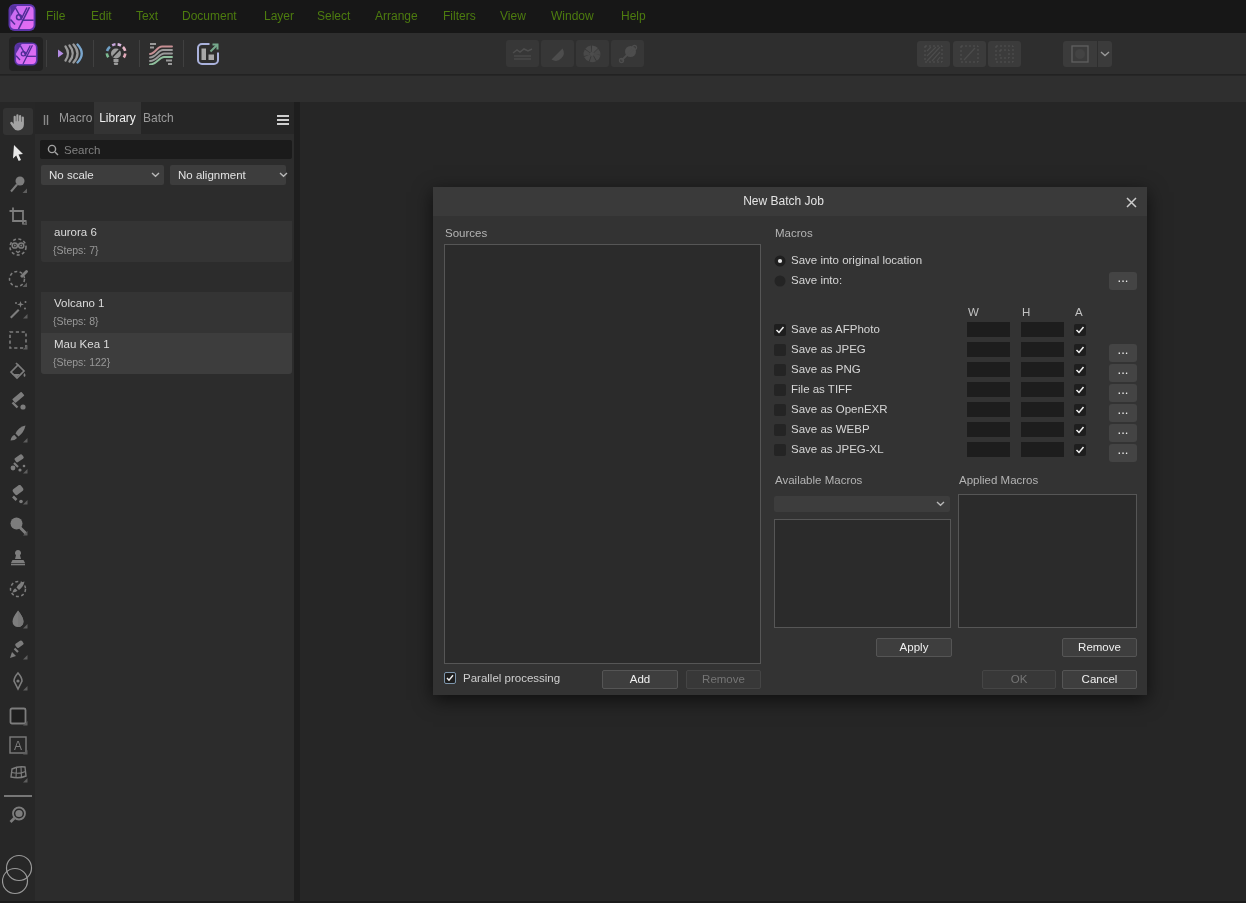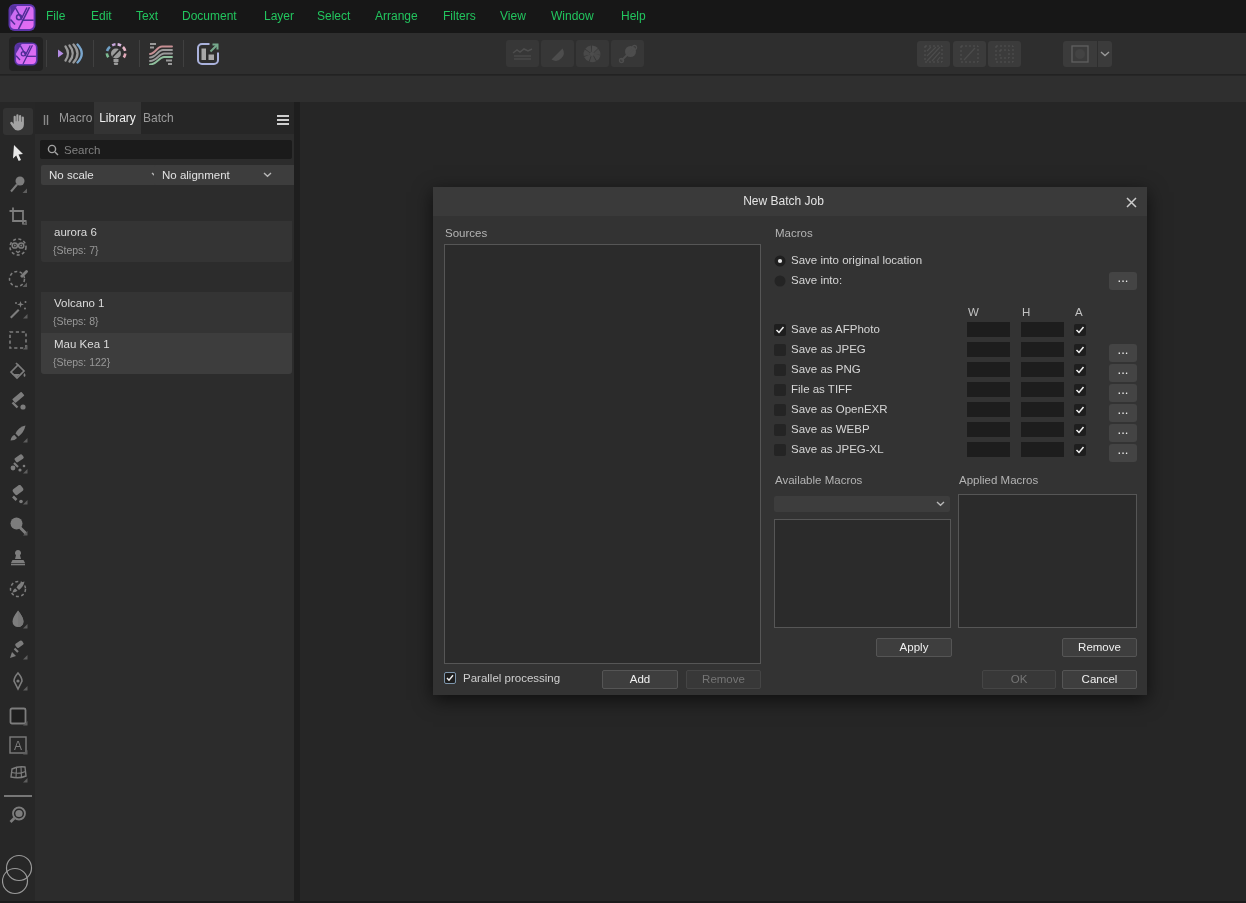--- a/index.html
+++ b/index.html
@@ -1,20 +1,20 @@
 <!DOCTYPE html>
 <html><head><meta charset="utf-8"><title>Affinity Photo</title>
 <style>
 *{margin:0;padding:0;box-sizing:border-box}
 html,body{width:1246px;height:903px;background:#262626;font-family:"Liberation Sans",sans-serif;overflow:hidden}
 #app{position:relative;width:1246px;height:903px;background:#262626}
 .abs{position:absolute}
 
 #menubar{position:absolute;left:0;top:0;width:1246px;height:33px;background:#171717}
-#menubar span{position:absolute;top:9px;font-size:12px;color:#22c55e;line-height:15px}
+#menubar span{position:absolute;top:9px;font-size:12px;color:#4d7c0f;line-height:15px}
 
 #toolbar{position:absolute;left:0;top:33px;width:1246px;height:42px;background:#2e2e2e;border-bottom:1px solid #222222}
 .tbsep{position:absolute;top:7px;width:1px;height:27px;background:#404040}
 #context{position:absolute;left:0;top:76px;width:1246px;height:26px;background:#2f2f2f}
 
 #toolcol{position:absolute;left:0;top:102px;width:35px;height:801px;background:#272727}
 .tool{position:absolute;left:8px;width:20px;height:20px}
 
 #panel{position:absolute;left:35px;top:102px;width:261px;height:801px;background:#2c2c2c}
 #panelsep{position:absolute;left:294px;top:102px;width:6px;height:801px;background:#1e1e1e}
@@ -369,21 +369,21 @@
           <path d="M8 8l3 3" stroke="#a2a2a2" stroke-width="1.4"></path>
         </svg>
       <span class="ph">Search</span>
     </div>
     <div class="drop" style="left:6px;width:123px">
         <span class="tx">No scale</span>
       <svg class="chev" style="left:110px" width="9" height="6" viewBox="0 0 9 6">
           <path d="M1 1l3.5 3.2L8 1" fill="none" stroke="#b8b8b8" stroke-width="1.4"></path>
         </svg>
     </div>
-    <div class="drop" style="left:119px;width:145px">
+    <div class="drop" style="left:135px;width:116px">
         <span class="tx">No alignment</span>
       <svg class="chev" style="left:109px" width="9" height="6" viewBox="0 0 9 6">
           <path d="M1 1l3.5 3.2L8 1" fill="none" stroke="#b8b8b8" stroke-width="1.4"></path>
         </svg>
     </div>
 
     <div class="gitem" style="top:119px;border-radius:0 0 3px 3px">
       <span class="iname">aurora 6</span>
       <span class="isteps">{Steps: 7}</span>
     </div>

